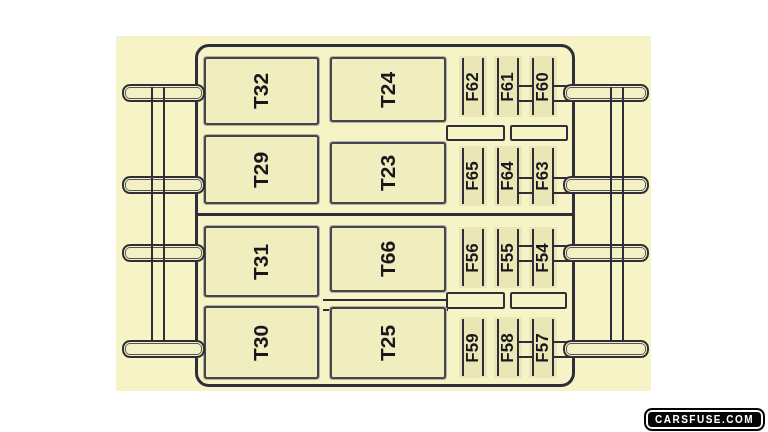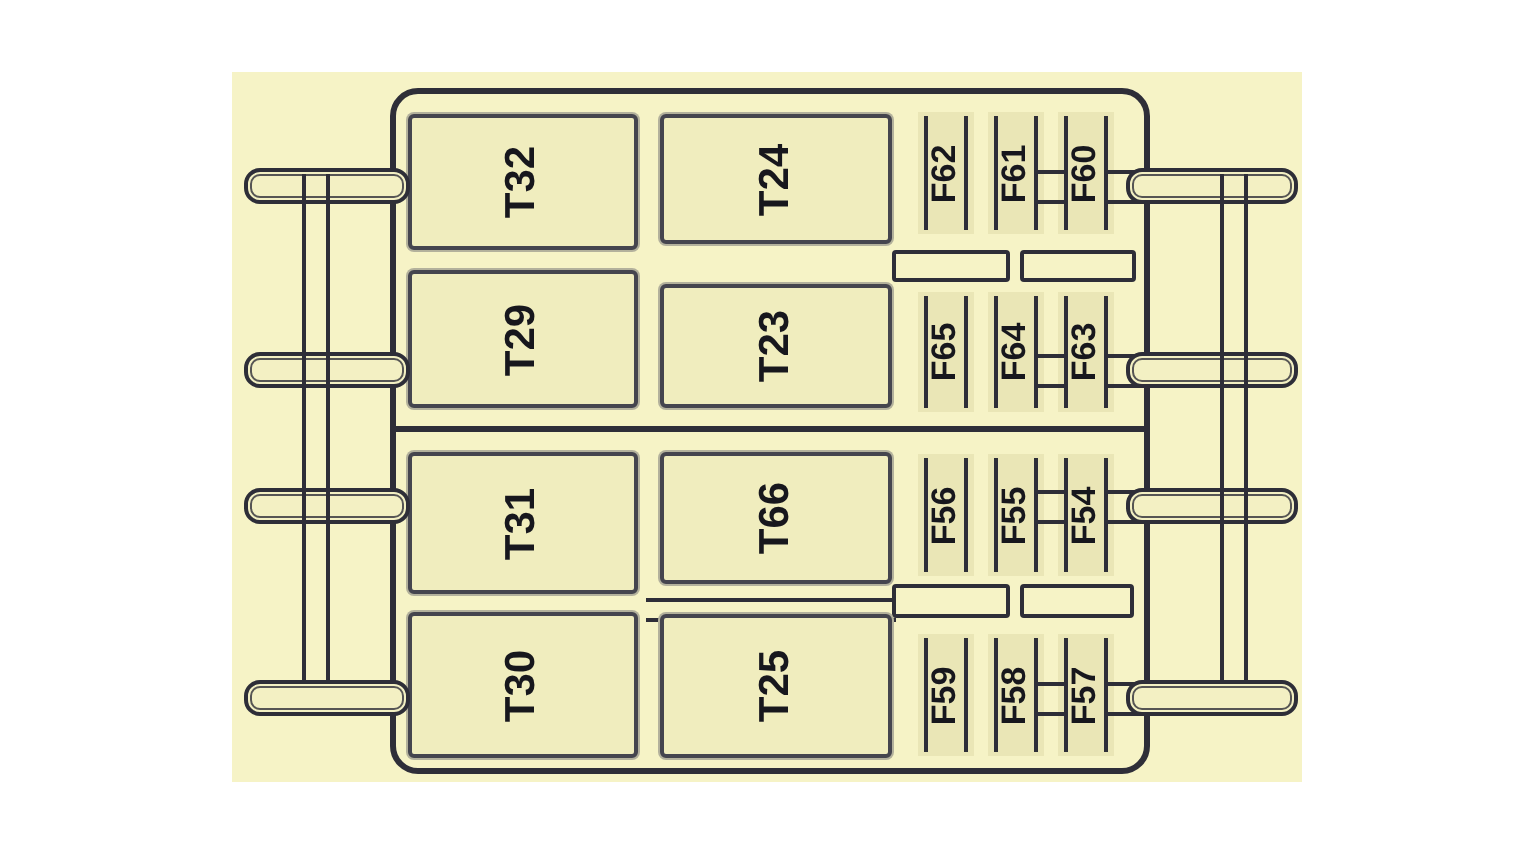--- a/index.html
+++ b/index.html
@@ -174,14 +174,15 @@
       <div class="inner"></div>
     </div>
   <div class="pin pin-right" style="left:563px;top:244px;width:82px;">
       <div class="inner"></div>
     </div>
   <div class="pin pin-right" style="left:563px;top:340px;width:82px;">
       <div class="inner"></div>
     </div>
   <div class="rail" style="left:610px;top:87px;height:255px;"></div>
 
+  <div class="watermark">CARSFUSE.COM</div>
 
 </div>
 
 </body></html>

